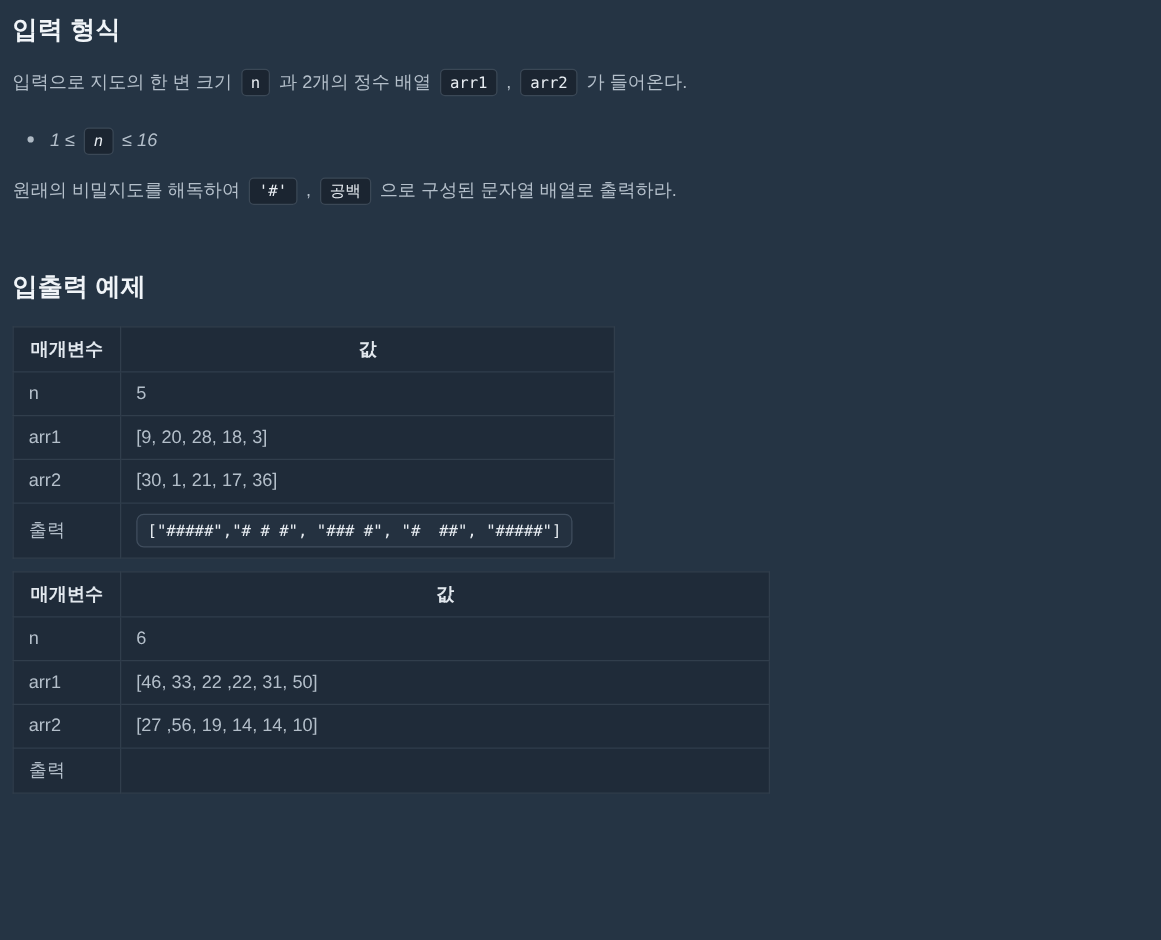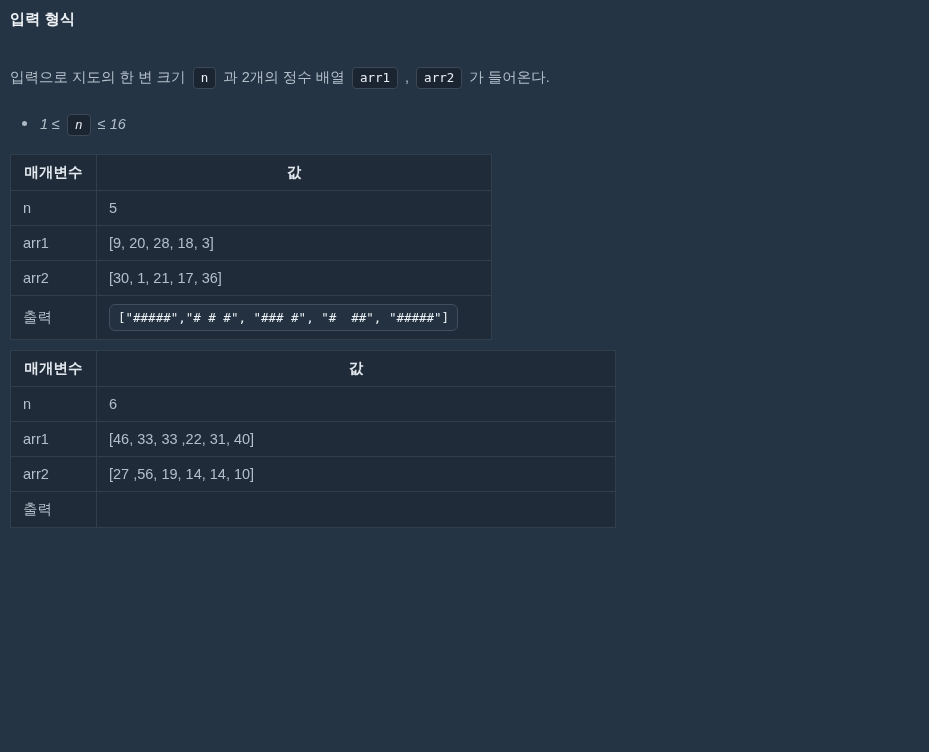--- a/index.html
+++ b/index.html
@@ -7,30 +7,30 @@
     width: 929px; height: 752px;
     background: #253444;
     font-family: "Liberation Sans", "DejaVu Sans", sans-serif;
     color: #b4bfca;
     overflow: hidden;
   }
   .page { padding: 10px 10px 0 10px; }
 
   h2.section-title {
     color: #f0f4f8;
-    font-size: 15px;
+    font-size: 20px;
     font-weight: bold;
     letter-spacing: 0.2px;
   }
   h2.mt-first { margin-top: 0; }
   h2.mt-section { margin-top: 50px; }
   h2.mt-examples { margin-top: 52px; }
 
   p.body-text {
-    margin-top: 38px;
+    margin-top: 18px;
     font-size: 14.5px;
     line-height: 19px;
     color: #b4bfca;
   }
 
   ul.bullet-list { margin-top: 25px; list-style: none; font-style: italic; }
   ul.bullet-list li {
     position: relative;
     padding-left: 30px;
     margin-bottom: 15px;
@@ -108,21 +108,23 @@
 
   <h2 class="section-title mt-first">입력 형식</h2>
 
   <p class="body-text"><span>입력으로 지도의 한 변 크기 </span><code class="chip">n</code><span> 과 2개의 정수 배열 </span><code class="chip">arr1</code><span> , </span><code class="chip">arr2</code><span> 가 들어온다.</span></p>
 
   <ul class="bullet-list">
     <li><span>1 ≤ </span><code class="chip">n</code><span> ≤ 16</span></li>
   </ul>
 
 
+  <p class="body-text"><span>원래의 비밀지도를 해독하여 </span><code class="chip">'#'</code><span> , </span><code class="chip">공백</code><span> 으로 구성된 문자열 배열로 출력하라.</span></p>
 
+  <h2 class="section-title mt-examples">입출력 예제</h2>
 
   <table class="ex-table t1">
       <thead>
         <tr>
           <th>매개변수</th>
           <th>값</th>
         </tr>
       </thead>
       <tbody>
         <tr>
@@ -151,21 +153,21 @@
           <th>값</th>
         </tr>
       </thead>
       <tbody>
         <tr>
           <td>n</td>
           <td>6</td>
         </tr>
         <tr>
           <td>arr1</td>
-          <td>[46, 33, 33 ,22, 31, 40]</td>
+          <td>[46, 33, 22 ,22, 31, 50]</td>
         </tr>
         <tr>
           <td>arr2</td>
           <td>[27 ,56, 19, 14, 14, 10]</td>
         </tr>
         <tr>
           <td>출력</td>
           <td></td>
         </tr>
       </tbody>

